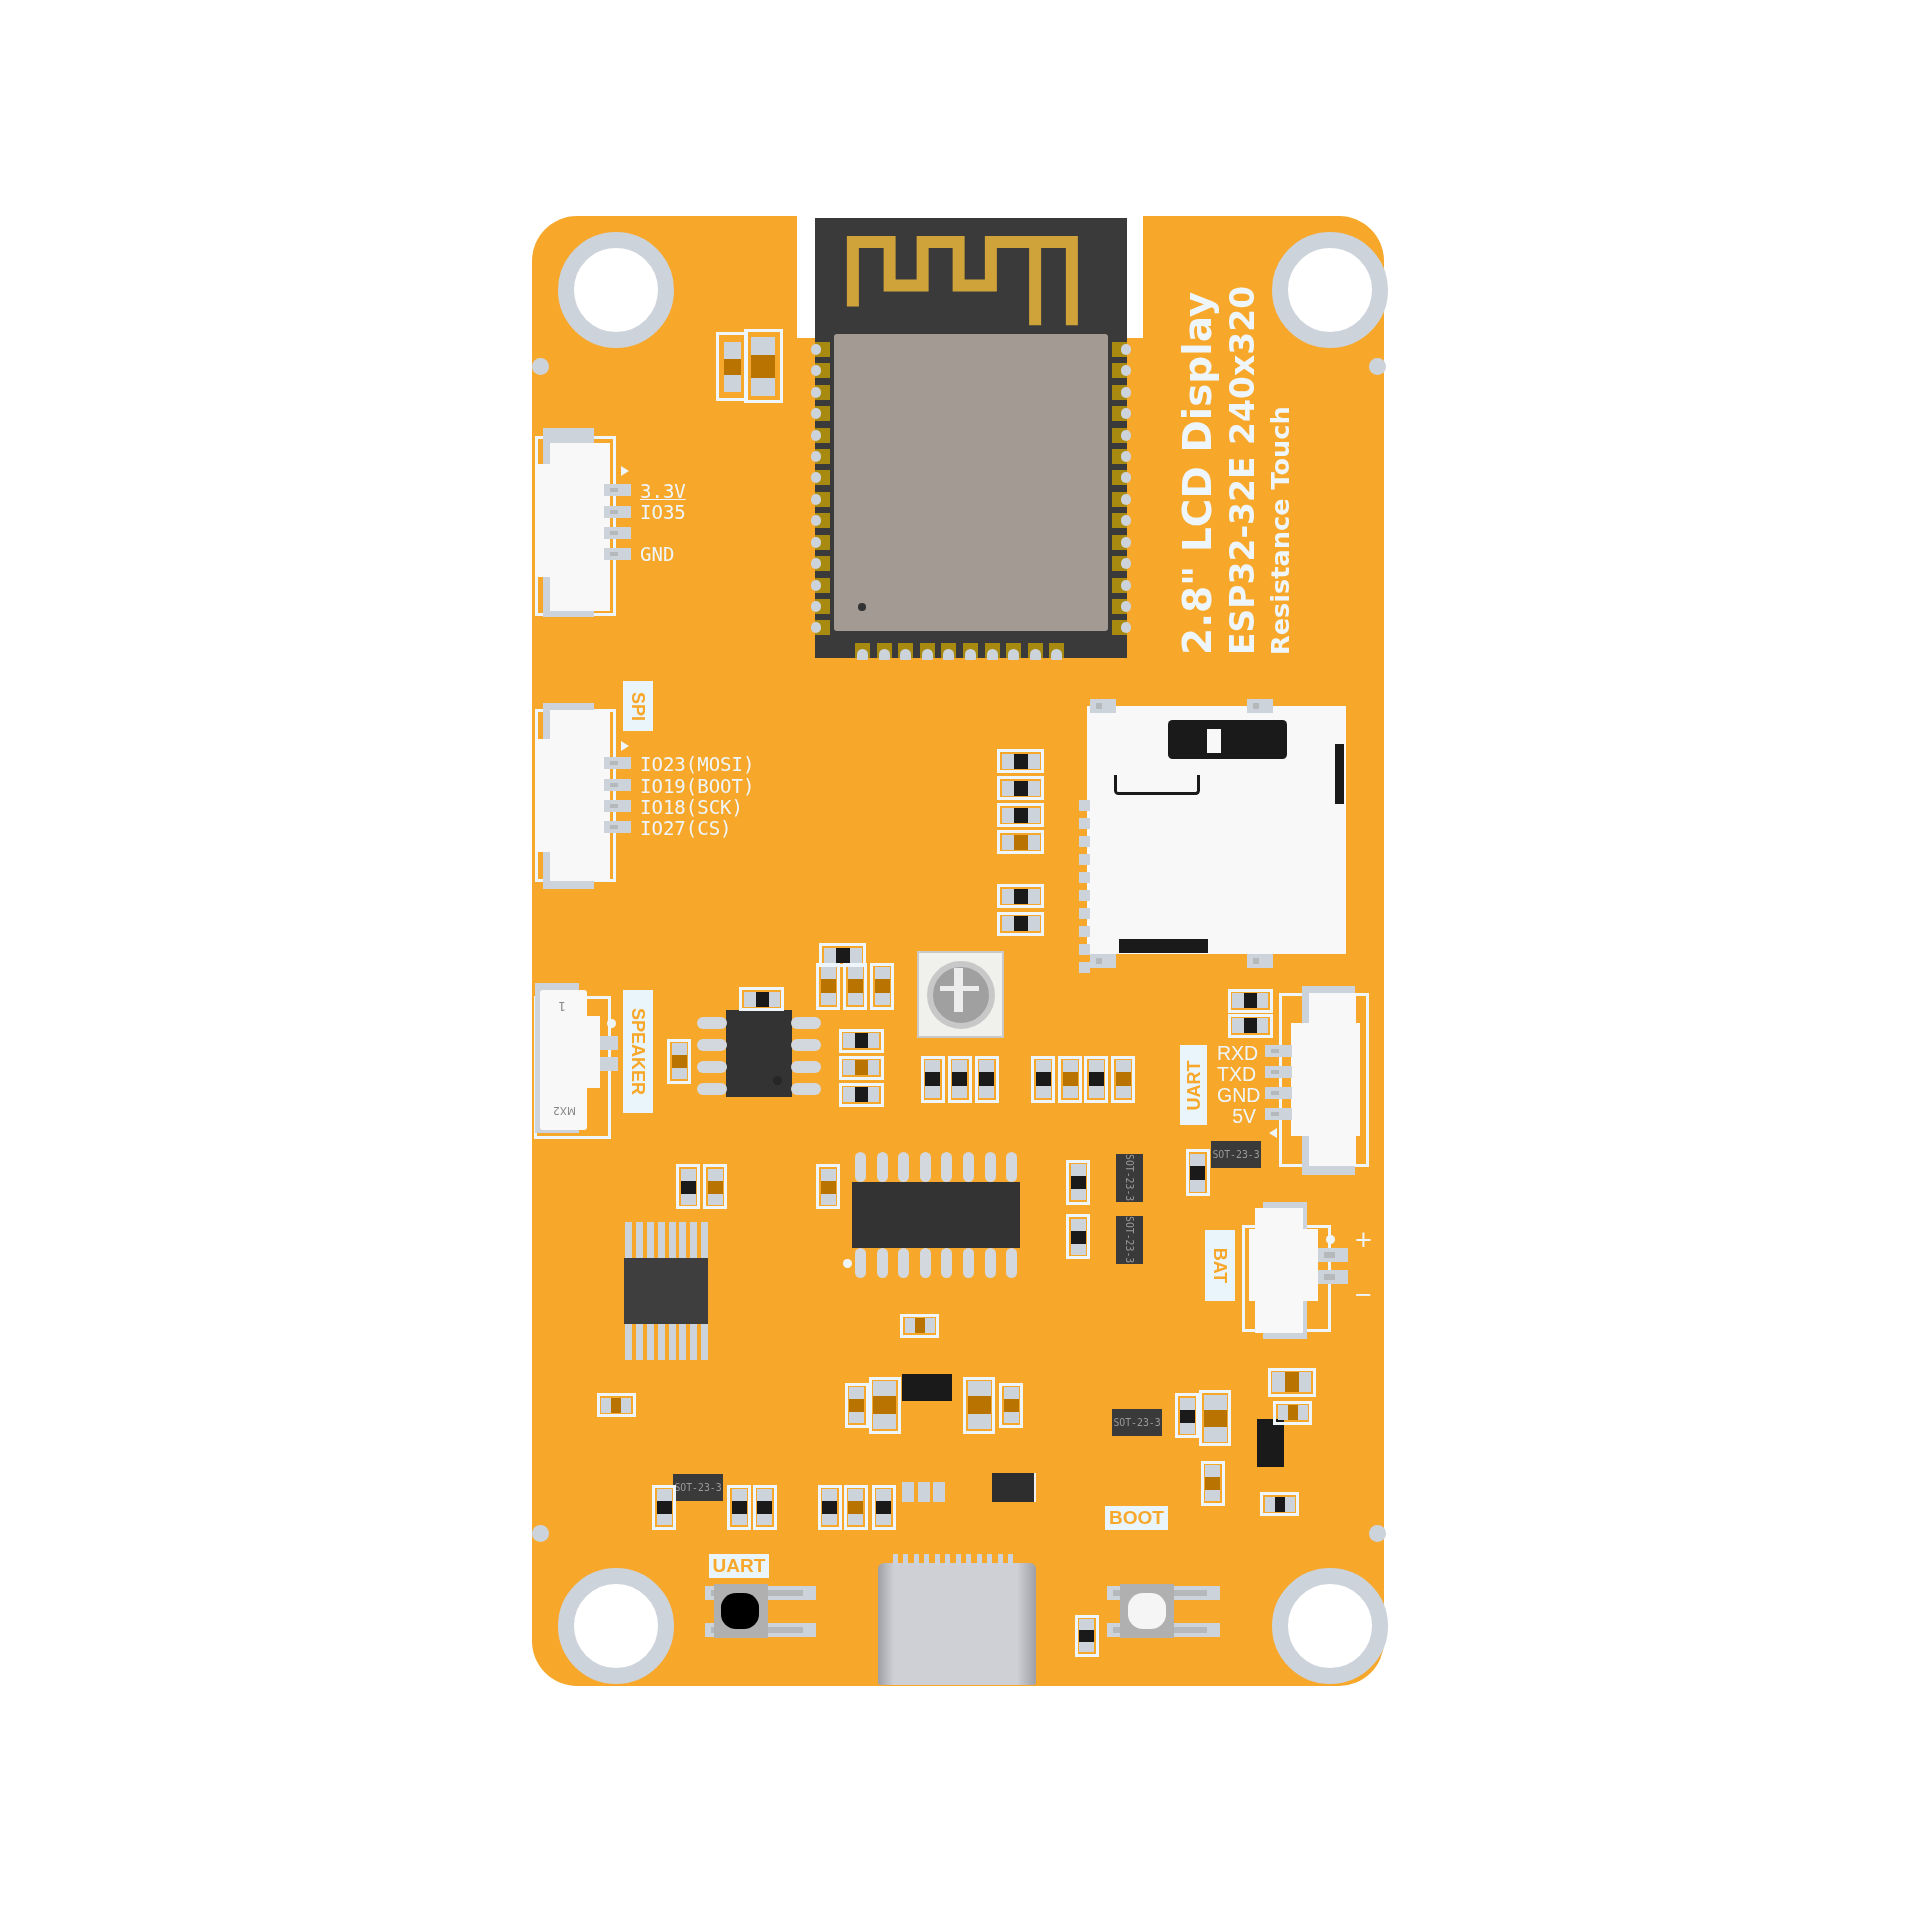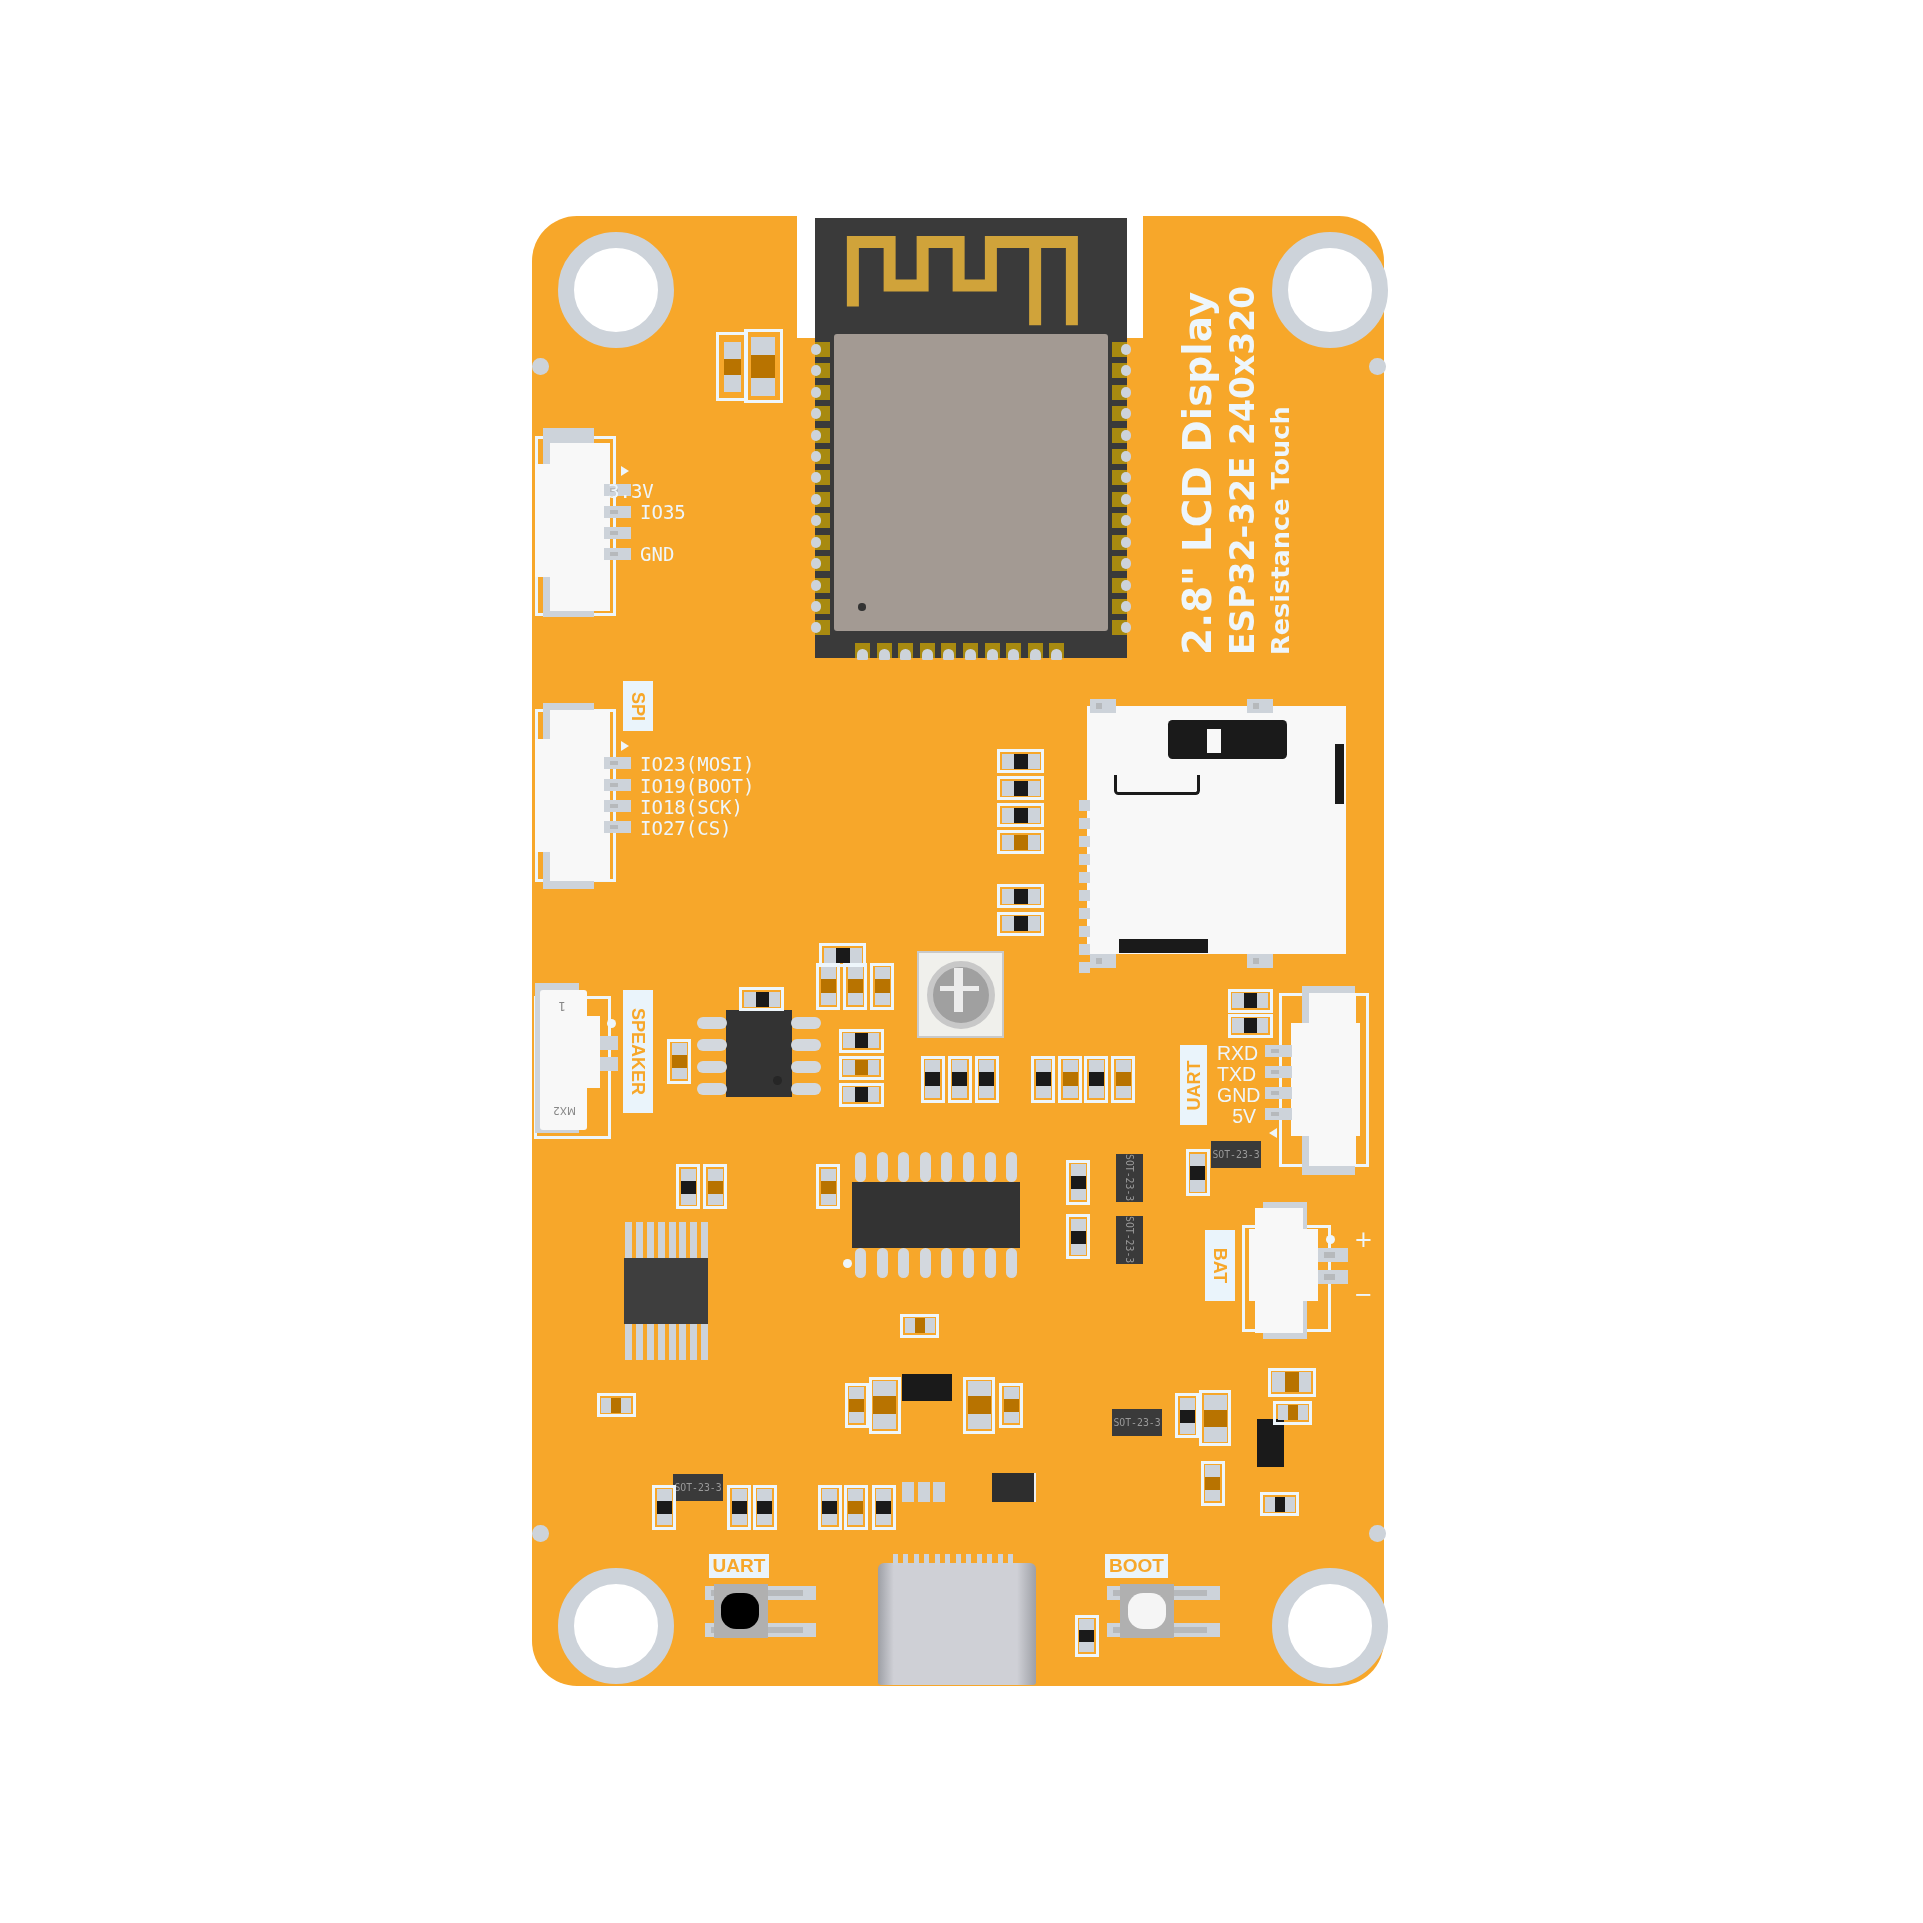--- a/index.html
+++ b/index.html
@@ -115,21 +115,21 @@
 
 <div class="silk" style="left:535px;top:436px;width:81px;height:180px;"></div>
 <div class="conn-frame" style="left:543px;top:428px;width:51px;height:189px;"></div>
 <div class="conn-body" style="left:550px;top:443px;width:60px;height:168px;"></div>
 <div class="conn-body" style="left:535px;top:464px;width:69px;height:113px;"></div>
 <div class="pin" style="left:604px;top:484px;width:27px;height:12px;"></div>
 <div class="pin" style="left:604px;top:506px;width:27px;height:12px;"></div>
 <div class="pin" style="left:604px;top:527px;width:27px;height:12px;"></div>
 <div class="pin" style="left:604px;top:548px;width:27px;height:12px;"></div>
 <div class="abs" style="left:621px;top:466px;width:0;height:0;border-top:5.3px solid transparent;border-bottom:5.3px solid transparent;border-left:8.3px solid #eef6fb;"></div>
-<div class="silktext" style="left:608px;top:481px;">3.3V</div>
+<div class="silktext" style="left:640px;top:481px;text-decoration:underline;">3.3V</div>
 <div class="silktext" style="left:640px;top:502px;">IO35</div>
 <div class="silktext" style="left:640px;top:544px;">GND</div>
 
 <div class="label-box" style="left:623px;top:681px;width:30px;height:50px;">
     <span style="transform:rotate(90deg);font-size:18px;display:block;">SPI</span>
   </div>
 <div class="silk" style="left:535px;top:709px;width:81px;height:173px;"></div>
 <div class="conn-frame" style="left:543px;top:703px;width:51px;height:186px;"></div>
 <div class="conn-body" style="left:550px;top:710px;width:60px;height:171px;"></div>
 <div class="conn-body" style="left:535px;top:739px;width:69px;height:113px;"></div>
@@ -530,21 +530,21 @@
       <div class="body" style="left:0;top:10.6px;width:15px;height:12px;background:#1a1a1a;"></div>
     </div>
     <div class="pin" style="left:902px;top:1482px;width:12px;height:19.5px;"></div>
     <div class="pin" style="left:918px;top:1482px;width:12px;height:19.5px;"></div>
     <div class="pin" style="left:933px;top:1482px;width:12px;height:19.5px;"></div>
   </div>
 
 <div class="label-box" style="left:709px;top:1554px;width:60px;height:24px;font-size:19px;">
     <span>UART</span>
   </div>
-<div class="label-box" style="left:1105px;top:1554px;width:63px;height:24px;font-size:19px;">
+<div class="label-box" style="left:1105px;top:1506px;width:63px;height:24px;font-size:19px;">
     <span>BOOT</span>
   </div>
 <div class="pin" style="left:705px;top:1586px;width:111px;height:13.5px;"></div>
 <div class="pin" style="left:705px;top:1623px;width:111px;height:13.5px;"></div>
 <div class="btn-base" style="left:714px;top:1584px;width:54px;height:54px;">
   <div class="abs" style="left:6.8px;top:9px;width:38px;height:36px;border-radius:40%;background:#000000;"></div>
 </div>
 <div class="pin" style="left:1107px;top:1586px;width:113px;height:13.5px;"></div>
 <div class="pin" style="left:1107px;top:1623px;width:113px;height:13.5px;"></div>
 <div class="btn-base" style="left:1120px;top:1584px;width:54px;height:54px;">

